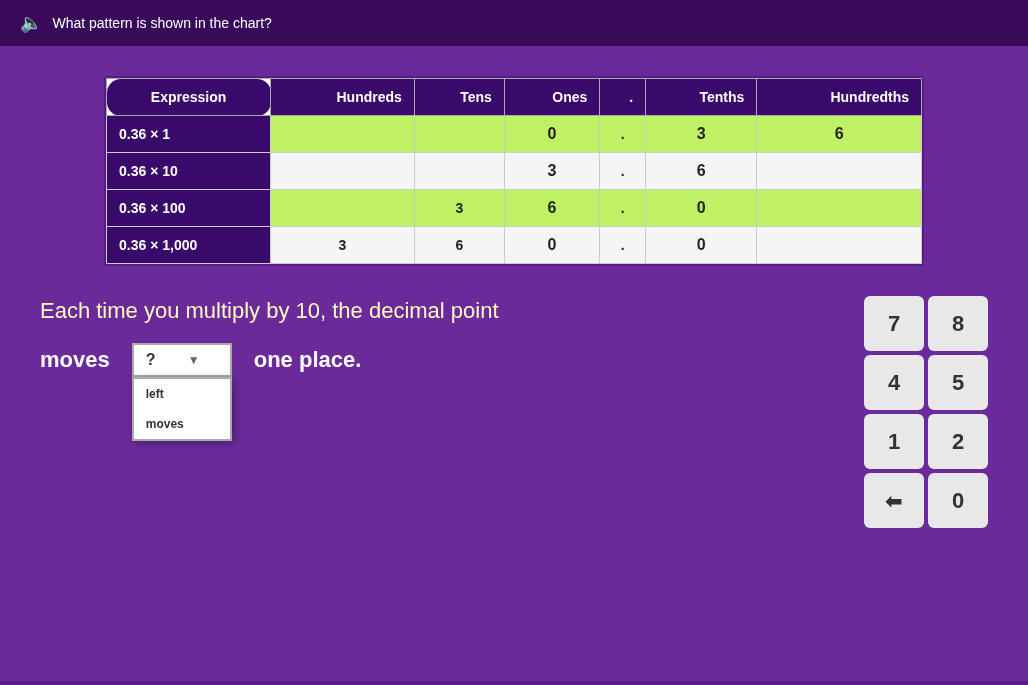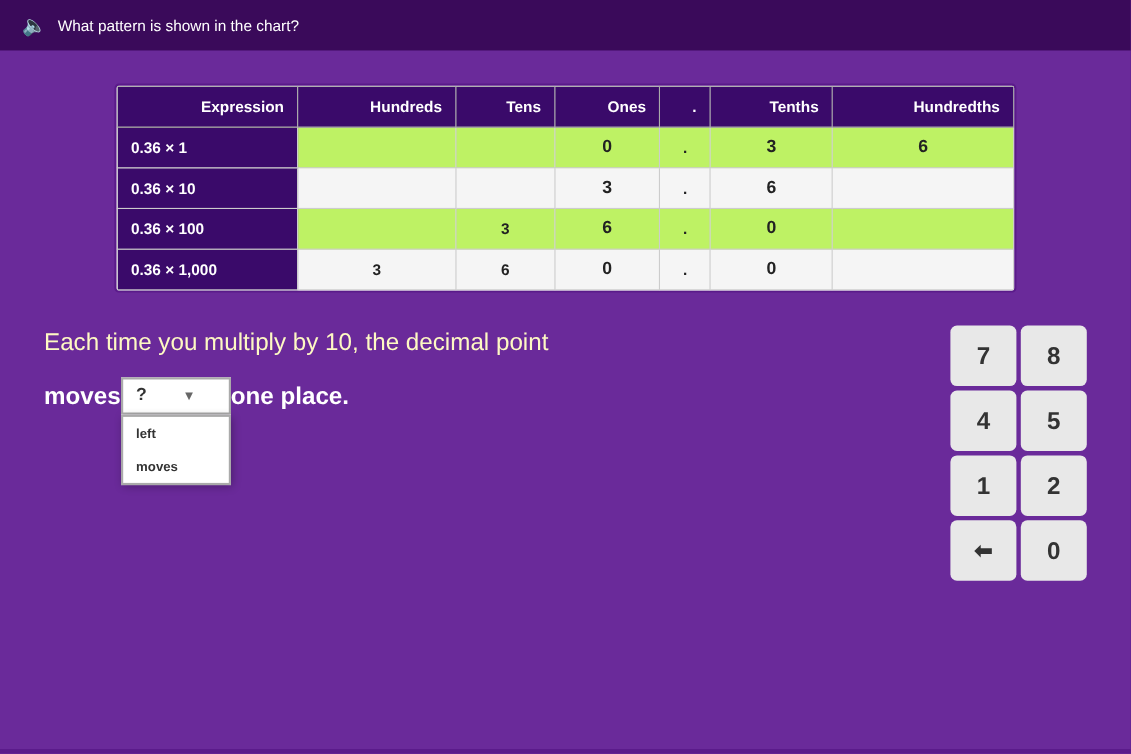--- a/index.html
+++ b/index.html
@@ -58,21 +58,22 @@
 
     table thead th {
       padding: 10px 12px;
       font-size: 14px;
       font-weight: bold;
       text-align: right;
       border: 1px solid #aaa;
     }
 
     table thead th:first-child {
-      text-align: right;
+      text-align: center;
+      border-radius: 14px;
     }
 
     table tbody tr {
       background: #bef264;
     }
 
     table tbody tr:nth-child(even) {
       background: #f5f5f5;
     }
 
@@ -107,21 +108,21 @@
       color: #fef9c3;
       font-size: 22px;
       font-weight: normal;
       margin-bottom: 16px;
       line-height: 1.4;
     }
 
     .moves-row {
       display: flex;
       align-items: center;
-      gap: 0;
+      gap: 22px;
       font-size: 22px;
       font-weight: bold;
       color: white;
       position: relative;
     }
 
     .dropdown-container {
       position: relative;
       display: inline-block;
     }

